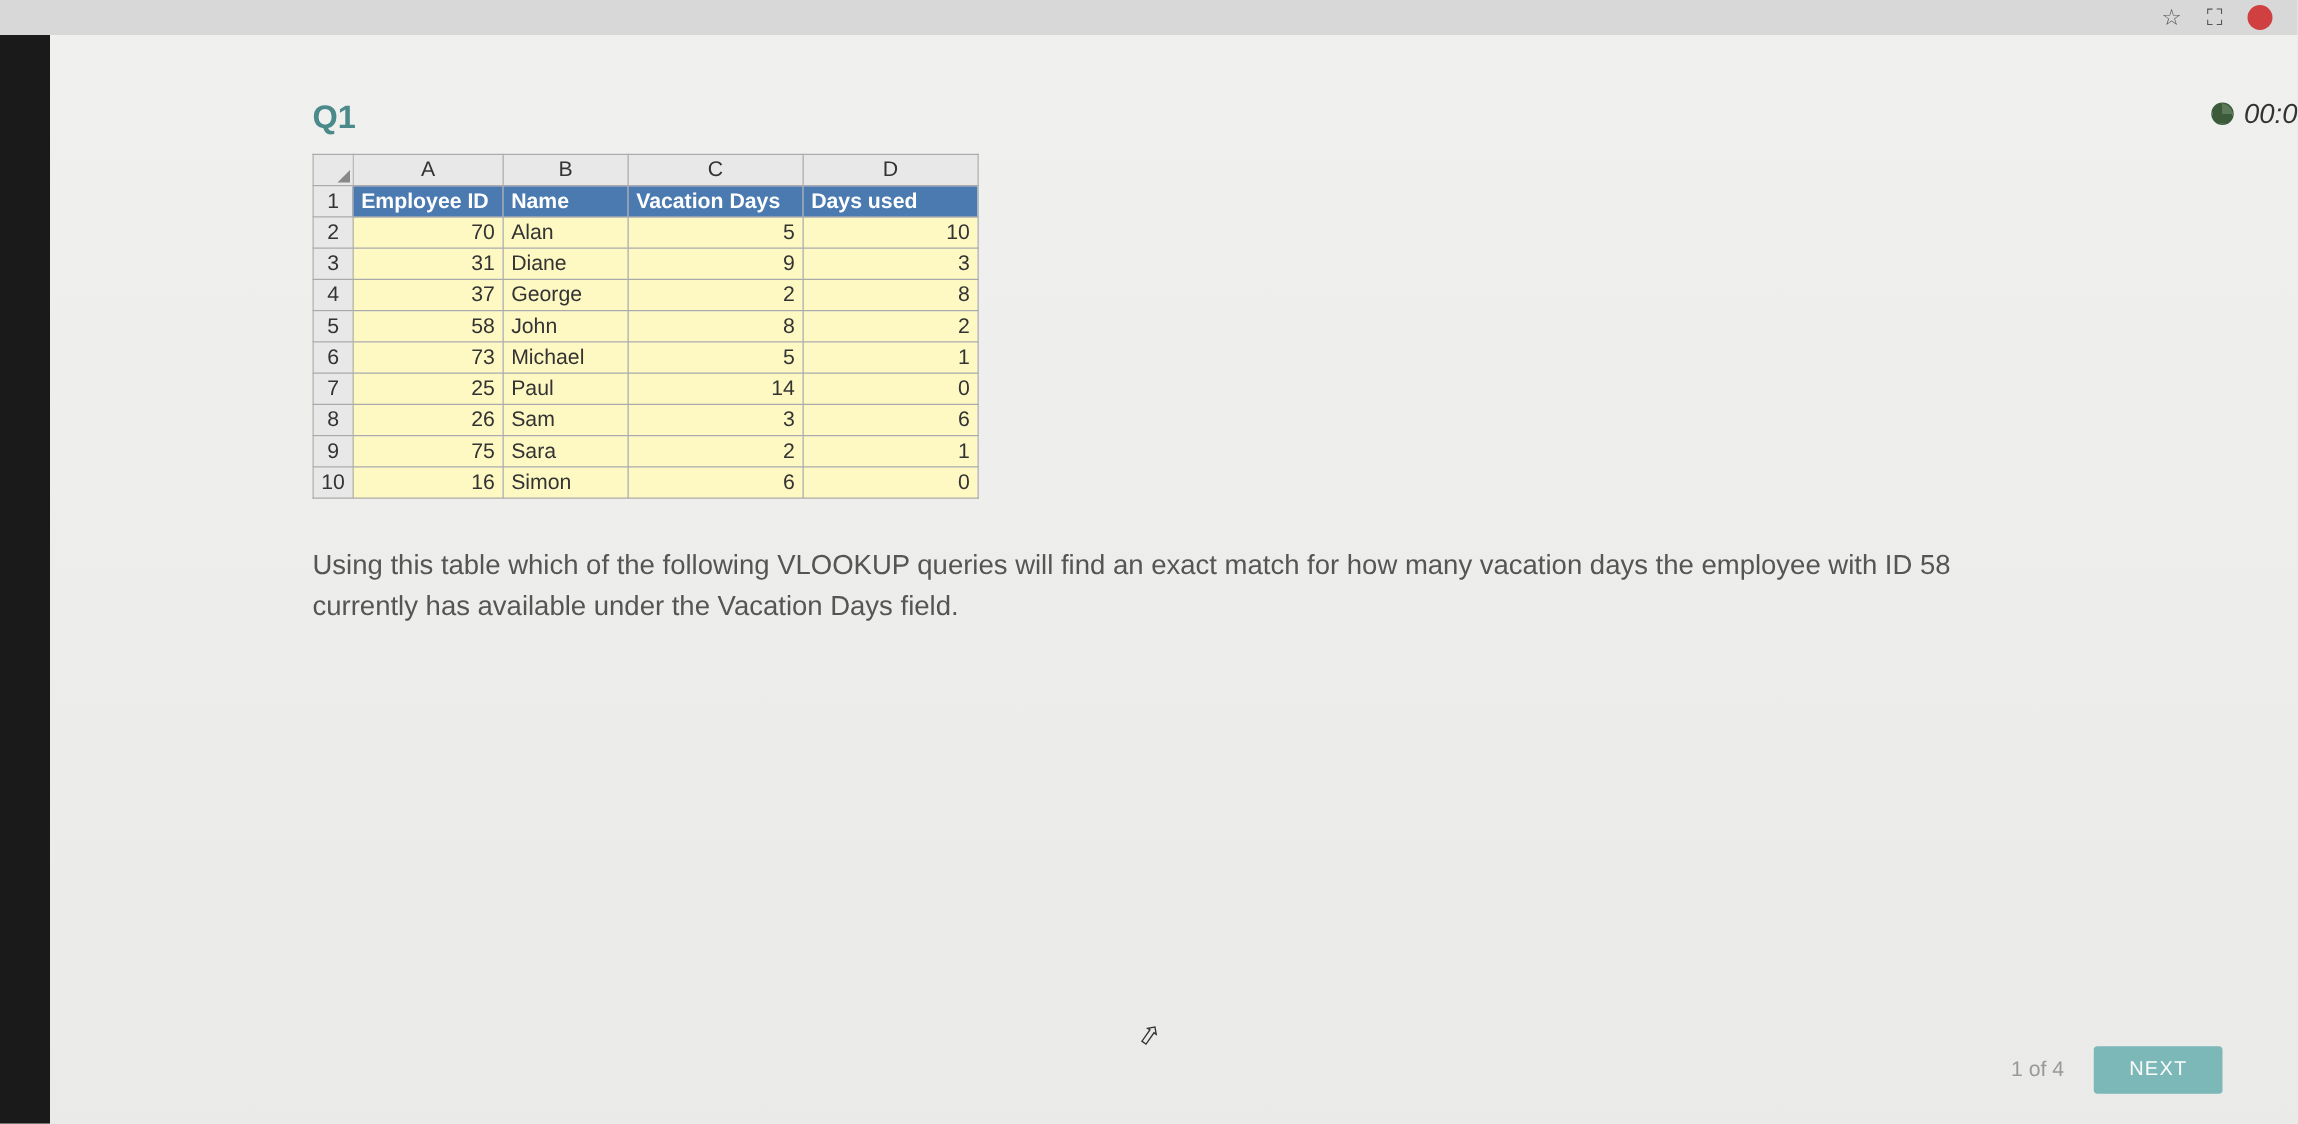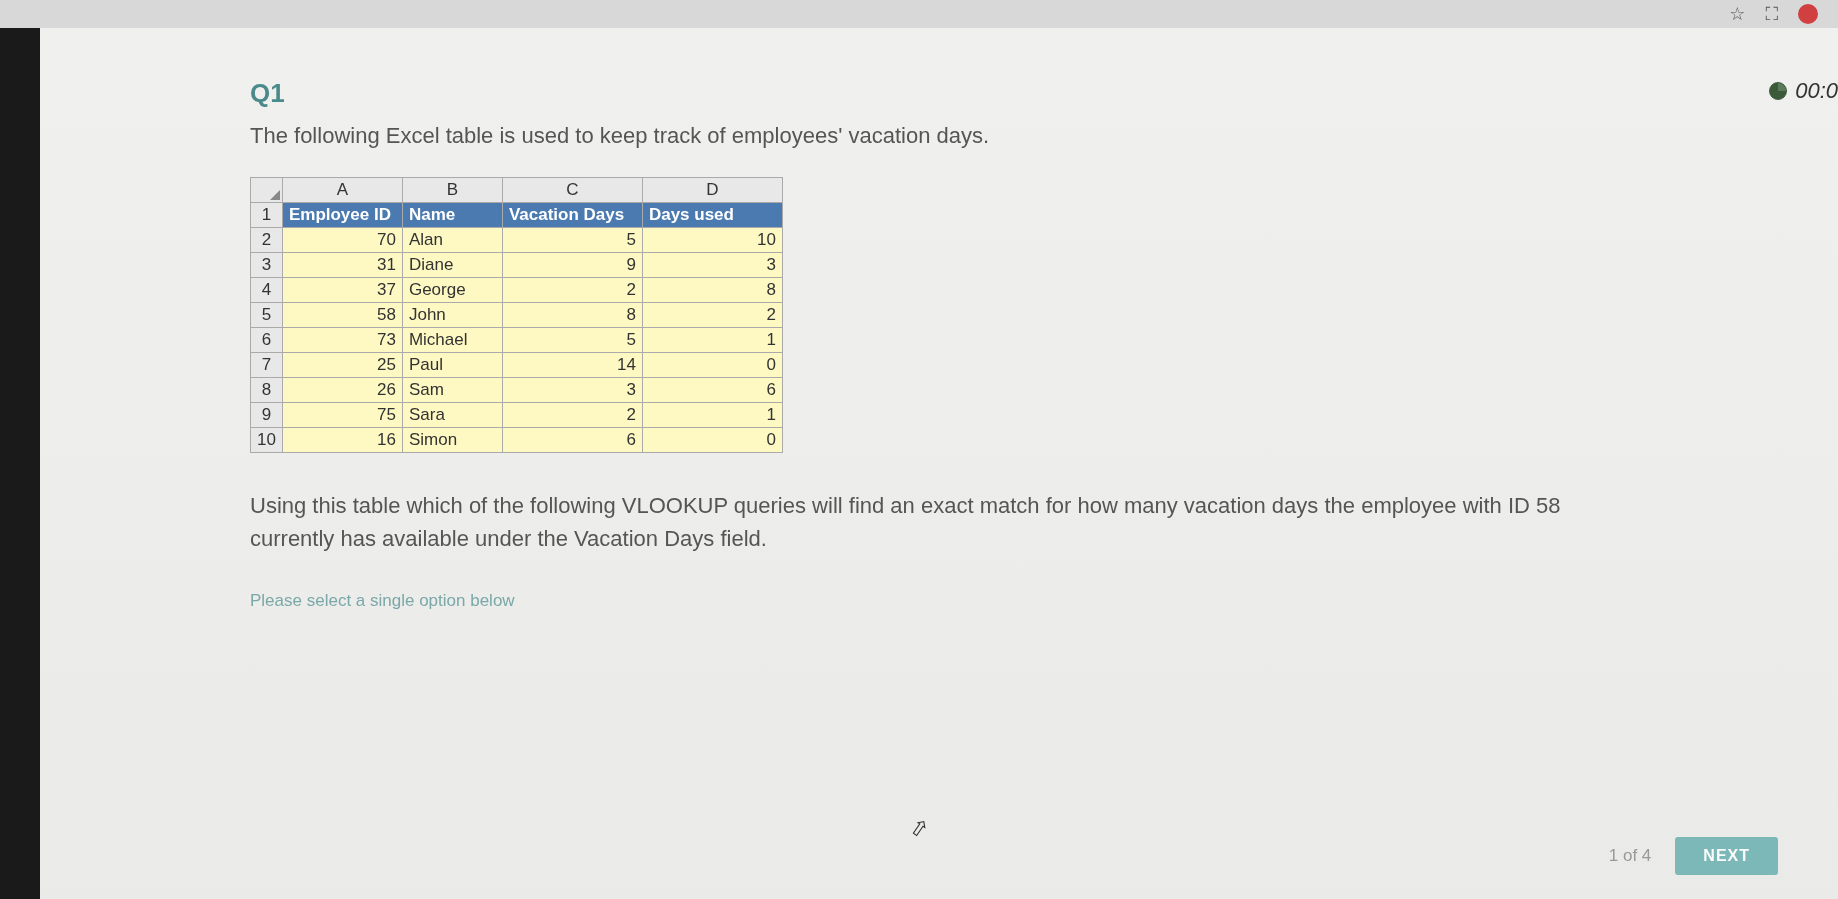--- a/index.html
+++ b/index.html
@@ -139,21 +139,21 @@
       text-align: right;
     }
     .txt-left {
       text-align: left;
       margin-top: 44px;
     }
     .question-body {
       font-size: 22px;
       color: #555;
       line-height: 1.5;
-      margin-bottom: 36px;
+      margin-bottom: 12px;
       max-width: 1400px;
     }
     .instruction {
       font-size: 17px;
       color: #7aa8a8;
       margin-bottom: 20px;
     }
     .footer {
       position: absolute;
       bottom: 24px;
@@ -165,21 +165,21 @@
     .progress-text {
       font-size: 17px;
       color: #999;
     }
     .next-btn {
       background: #6ab0b0;
       color: #fff;
       border: none;
       padding: 10px 28px;
       font-size: 16px;
-      font-weight: 700;
+      font-weight: 400;
       letter-spacing: 1px;
       border-radius: 3px;
       cursor: pointer;
       opacity: 0.85;
     }
     .cursor {
       position: absolute;
       bottom: 58px;
       left: 870px;
       font-size: 22px;
@@ -206,21 +206,20 @@
 </div>
 
 <div class="content-area">
 
   <div class="timer-row">
     <span class="timer-icon"></span>
     <span>00:0</span>
   </div>
 
   <div class="question-label">Q1</div>
-  <div class="question-intro">The following Excel table is used to keep track of employees' vacation days.</div>
 
   <table class="excel-table">
     <tbody>
         <tr>
       <th class="excel-corner"></th>
       <th class="col-letter">A</th>
       <th class="col-letter col-b">B</th>
       <th class="col-letter col-c">C</th>
       <th class="col-letter col-d">D</th>
     </tr>
@@ -291,21 +290,20 @@
       <th class="row-num">10</th>
       <td class="data-cell num-right">16</td>
       <td class="data-cell txt-left">Simon</td>
       <td class="data-cell num-right">6</td>
       <td class="data-cell num-right">0</td>
     </tr>
   </tbody>
     </table>
 
   <div class="question-body">Using this table which of the following VLOOKUP queries will find an exact match for how many vacation days the employee with ID 58 currently has available under the Vacation Days field.</div>
-  <div class="instruction">Please select a single option below</div>
 
   <div class="footer">
     <span class="progress-text">1 of 4</span>
     <button class="next-btn">NEXT</button>
   </div>
 
   <div class="cursor">⬀</div>
 
 </div>
 

